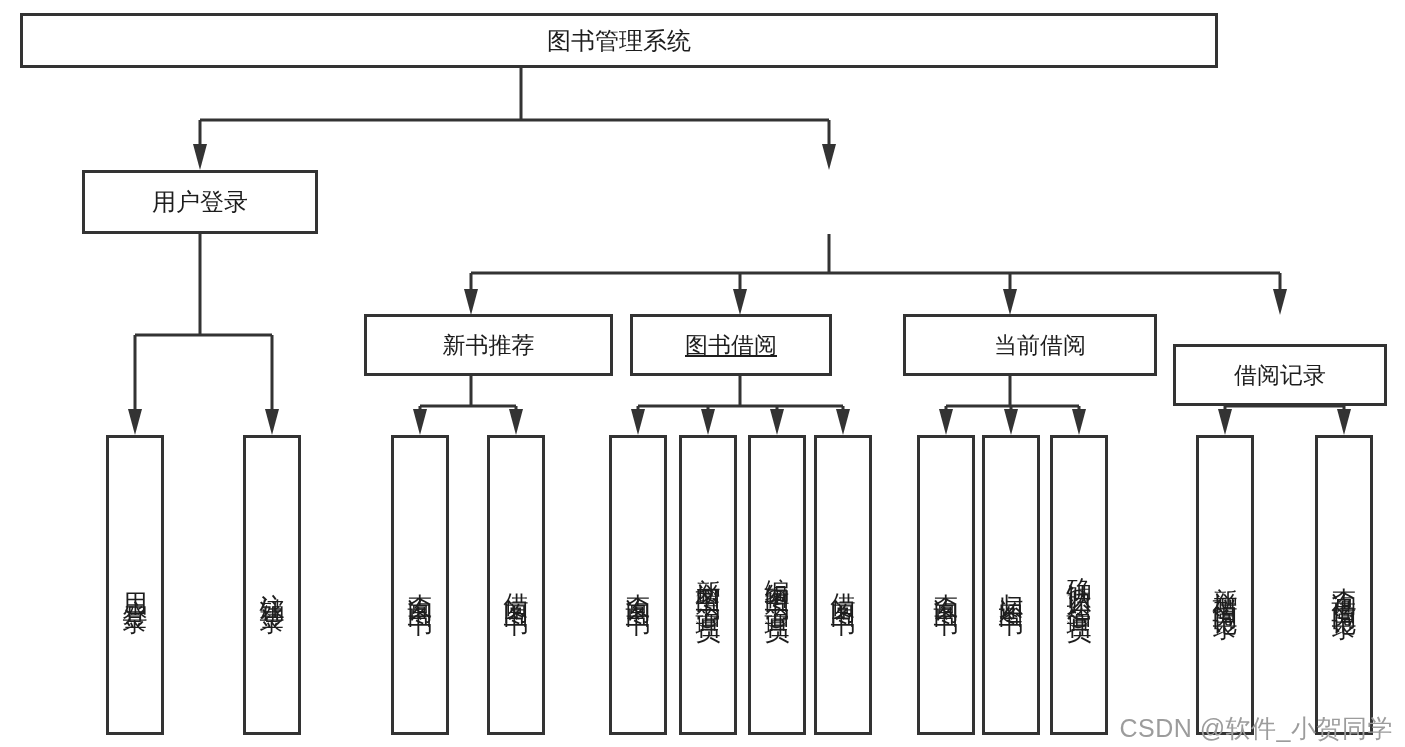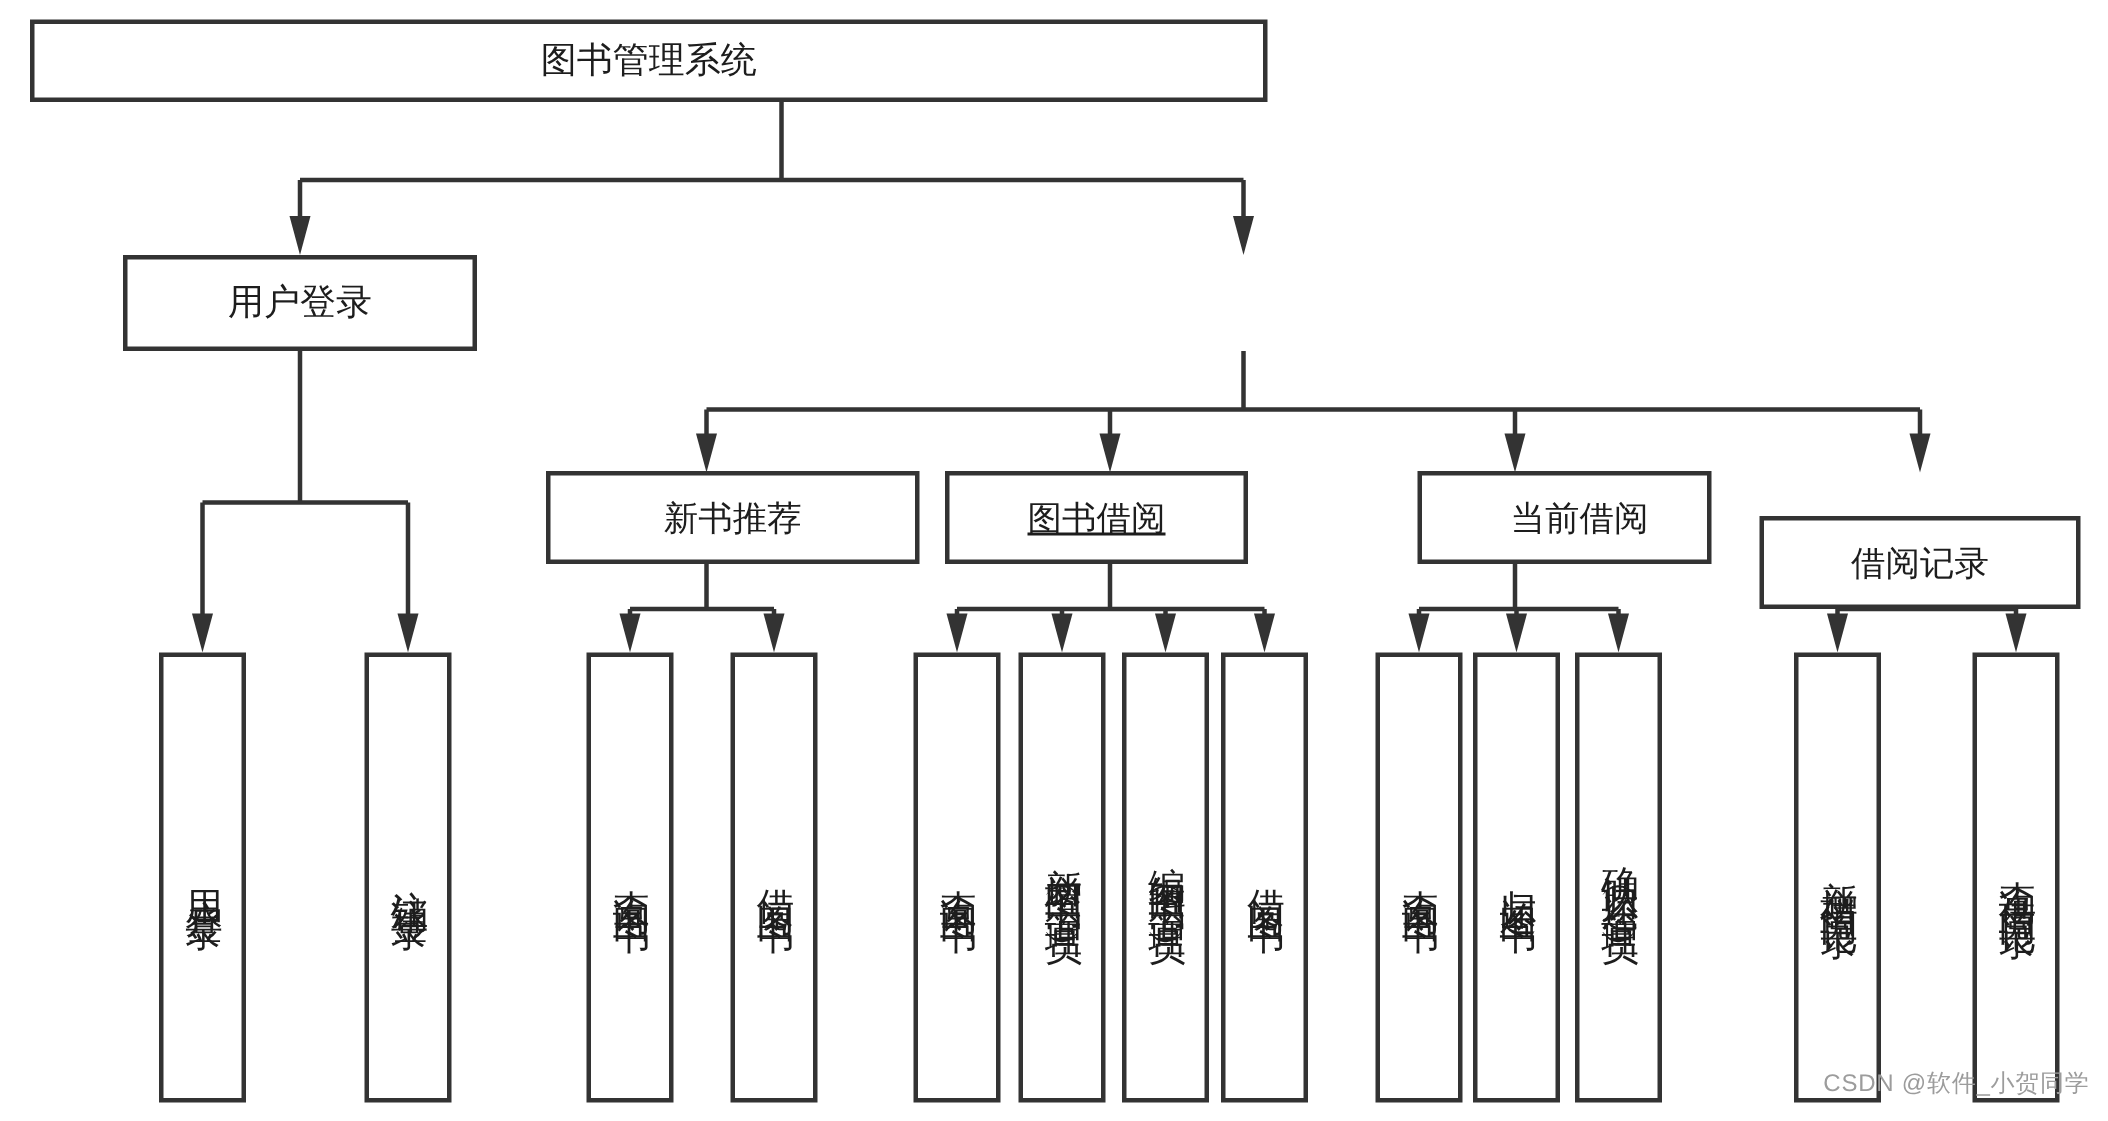--- a/index.html
+++ b/index.html
@@ -42,21 +42,21 @@
     writing-mode: vertical-rl;
     text-orientation: mixed;
     font-size: 25px;
     letter-spacing: 6px;
     white-space: nowrap;
   }
   .watermark {
     position: absolute;
     right: 12px;
     top: 712px;
-    font-size: 16px;
+    font-size: 25px;
     color: #9c9c9c;
     letter-spacing: 0.5px;
   }
 </style>
 </head>
 <body>
 
 <div class="canvas">
 
   <svg class="edges" viewBox="0 0 1405 747" xmlns="http://www.w3.org/2000/svg">
@@ -92,35 +92,35 @@
       <polygon points="770,409 784,409 777,435"></polygon>
       <polygon points="836,409 850,409 843,435"></polygon>
       <polygon points="939,409 953,409 946,435"></polygon>
       <polygon points="1004,409 1018,409 1011,435"></polygon>
       <polygon points="1072,409 1086,409 1079,435"></polygon>
       <polygon points="1218,409 1232,409 1225,435"></polygon>
       <polygon points="1337,409 1351,409 1344,435"></polygon>
     </g>
   </svg>
 
-  <div class="box root" style="left:20px; top:13px; width:825px; height:55px;">
+  <div class="box root" style="left:20px; top:13px; width:1198px; height:55px;">
     <span>图书管理系统</span>
   </div>
 
   <div class="box lvl2" style="left:82px; top:170px; width:236px; height:64px;">
     <span>用户登录</span>
   </div>
 
   <div class="box lvl3" style="left:364px; top:314px; width:249px; height:62px;">
     <span>新书推荐</span>
   </div>
   <div class="box lvl3" style="left:630px; top:314px; width:202px; height:62px;text-decoration:underline;">
     <span>图书借阅</span>
   </div>
-  <div class="box lvl3" style="left:945px; top:314px; width:196px; height:62px;padding-left:20px;">
+  <div class="box lvl3" style="left:903px; top:314px; width:254px; height:62px;padding-left:20px;">
     <span>当前借阅</span>
   </div>
   <div class="box lvl3" style="left:1173px; top:314px; width:214px; height:62px;margin-top:30px;">
     <span>借阅记录</span>
   </div>
 
   <div class="box leaf" style="left:106px; top:435px; width:58px; height:300px;">
     <span>用户登录</span>
   </div>
   <div class="box leaf" style="left:243px; top:435px; width:58px; height:300px;">

